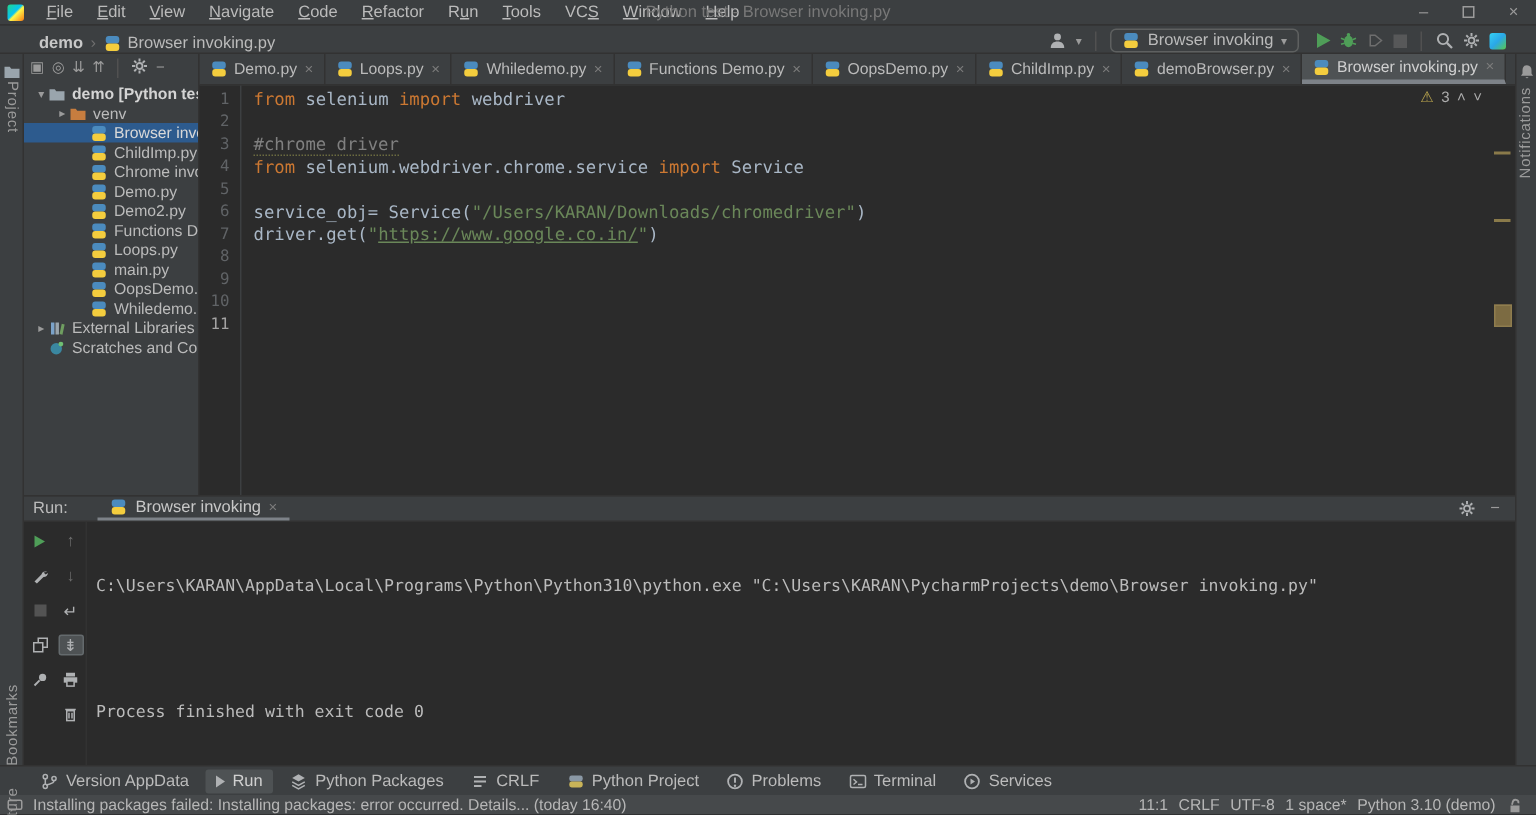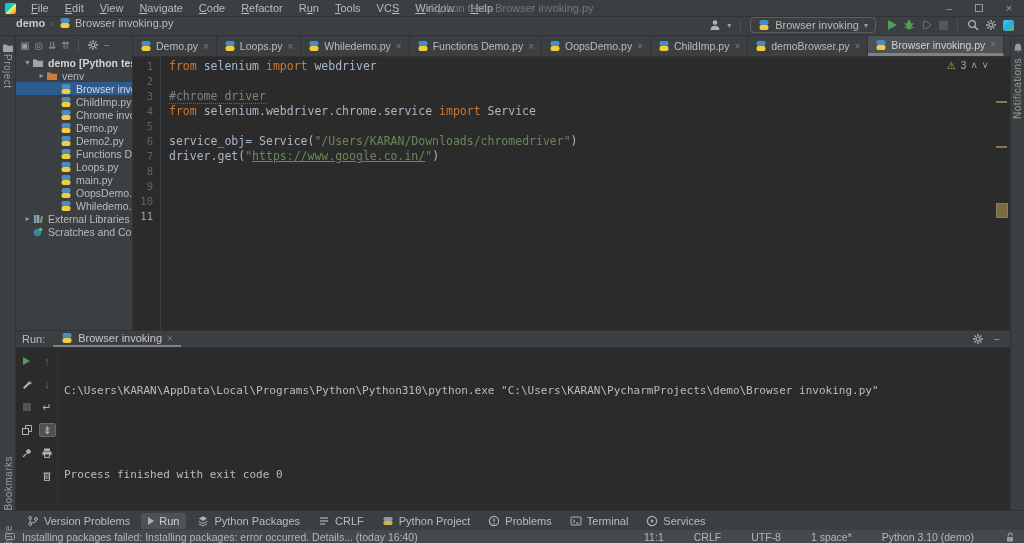--- a/index.html
+++ b/index.html
@@ -15,22 +15,22 @@
     background:linear-gradient(135deg,#21d789 0%,#07c3f2 45%,#fcf84a 55%,#f97a12 100%); }
   .menus { display:flex; gap:2px; }
   .menu-item { padding:1px 7px; color:#bbbbbb; cursor:default; }
   .menu-item u { text-decoration:underline; }
   .win-title { position:absolute; left:0; right:0; text-align:center; color:#787878; pointer-events:none; }
   .win-controls { margin-left:auto; display:flex; height:17px; }
   .win-btn { width:30px; display:flex; align-items:center; justify-content:center; color:#9b9b9b; }
   .box-glyph { width:8px; height:8px; border:1px solid #9b9b9b; display:inline-block; }
 
   
-  .toolbar { height:19px; background:#3c3f41; display:flex; align-items:flex-start;
-    border-bottom:1px solid #323232; padding:0 10px; }
+  .toolbar { height:19px; background:#3c3f41; display:flex; align-items:flex-end;
+    border-bottom:1px solid #323232; padding:0 20px; }
   .crumb-proj { font-weight:bold; color:#c8c8c8; margin-left:6px; }
   .crumb-sep { color:#6f6f6f; margin:0 5px; }
   .toolbar-right { margin-left:auto; display:flex; align-items:center; gap:6px; }
   .tb-sep { width:1px; height:13px; background:#515151; margin:0 3px; }
   .run-combo { display:flex; align-items:center; gap:5px; border:1px solid #5e6060; border-radius:4px;
     height:16px; padding:0 7px; color:#bbbbbb; }
   .icon { display:inline-flex; align-items:center; justify-content:center; line-height:1; }
   .icon svg { display:block; }
 
   
@@ -77,42 +77,42 @@
   .param { color:#c57e54; }
   .inspect-widget { position:absolute; top:3px; right:22px; display:flex; align-items:center; gap:5px;
     color:#adadad; font-size:10px; }
   .warn-glyph { color:#bba64e; font-size:10px; }
   .sb-mark { position:absolute; right:3px; height:2px; width:11px; background:#8a7a4a; }
   .sb-block { position:absolute; right:2px; width:12px; height:15px; background:#7c6b42; border:1px solid #8f7d4e; }
 
   
   .run-panel { height:180px; background:#2b2b2b; border-top:1px solid #323232; display:flex; flex-direction:column; }
   .run-header { height:20px; background:#3c3f41; display:flex; align-items:center; border-bottom:1px solid #323232; }
-  .run-label { color:#bbbbbb; margin:0 8px 0 6px; }
+  .run-label { color:#bbbbbb; margin:0 20px 0 6px; }
   .run-tab { display:flex; align-items:center; gap:5px; height:100%; padding:0 8px;
     border-bottom:2px solid #7d8288; color:#c8c8c8; }
   .run-header-right { margin-left:auto; display:flex; align-items:center; gap:10px; padding-right:10px; color:#9b9b9b; }
   .run-body { flex:1; display:flex; }
   .run-col { width:21px; display:flex; flex-direction:column; align-items:center; gap:9px; padding-top:6px; }
   .run-col.second { border-right:1px solid #323232; }
   .run-tool { color:#afb1b3; font-size:11px; height:14px; display:flex; align-items:center; justify-content:center; width:17px; }
   .run-tool.boxed { background:#4e5254; border:1px solid #646a6d; border-radius:2px; }
   .run-tool.dim { color:#6e6e6e; }
   .console { flex:1; padding:8px 0 0 6px; font-size:11px; line-height:14px; color:#bbbbbb; white-space:pre; }
 
   
   .bottombar { height:20px; background:#3c3f41; border-top:1px solid #323232; display:flex; align-items:center;
     padding-left:20px; gap:4px; }
   .bb-item { display:flex; align-items:center; gap:5px; padding:2px 7px; color:#bbbbbb; border-radius:2px; }
   .bb-item.active { background:#4e5254; color:#d0d0d0; }
 
   
   .statusbar { height:13px; background:#46494b; display:flex; align-items:center; font-size:10.5px;
     color:#b6b6b6; padding:0 8px 0 4px; }
-  .status-right { margin-left:auto; display:flex; align-items:flex-end; gap:30px; }
+  .status-right { margin-left:auto; display:flex; align-items:flex-end; gap:7px; }
 
   
   .tri-green { width:0; height:0; border-left:9px solid #4f9e58; border-top:5px solid transparent; border-bottom:5px solid transparent; }
   .tri-small-green { width:0; height:0; border-left:7px solid #4f9e58; border-top:4px solid transparent; border-bottom:4px solid transparent; }
   .tri-white { width:0; height:0; border-left:6px solid #afb1b3; border-top:4px solid transparent; border-bottom:4px solid transparent; }
   .sq-gray { width:9px; height:9px; background:#6e6e6e; }
   .toolbox-ico { width:11px; height:11px; border-radius:2px;
     background:linear-gradient(135deg,#35d0f2 0%,#2aa7e8 50%,#59c74d 100%); }
 </style>
 </head>
@@ -629,21 +629,21 @@
     <div class="bb-item">
       <span class="icon">
         <svg width="12" height="12" viewBox="0 0 12 12">
           <circle cx="3.2" cy="2.8" r="1.4" fill="none" stroke="#afb1b3"></circle>
           <circle cx="3.2" cy="9.2" r="1.4" fill="none" stroke="#afb1b3"></circle>
           <circle cx="9" cy="4" r="1.4" fill="none" stroke="#afb1b3"></circle>
           <line x1="3.2" y1="4.2" x2="3.2" y2="7.8" stroke="#afb1b3"></line>
           <path d="M9 5.4C9 8 5.5 7.4 3.6 8.4" fill="none" stroke="#afb1b3"></path>
         </svg>
       </span>
-    <span>Version Problems</span>
+    <span>Version AppData</span>
     </div>
     <div class="bb-item active">
       <span class="icon">
         <span class="tri-white"></span>
       </span>
     <span>Run</span>
     </div>
     <div class="bb-item">
       <span class="icon">
         <svg width="12" height="12" viewBox="0 0 12 12">

